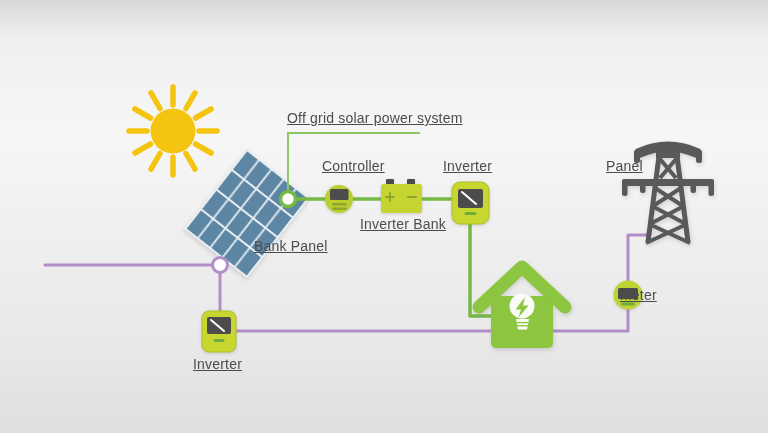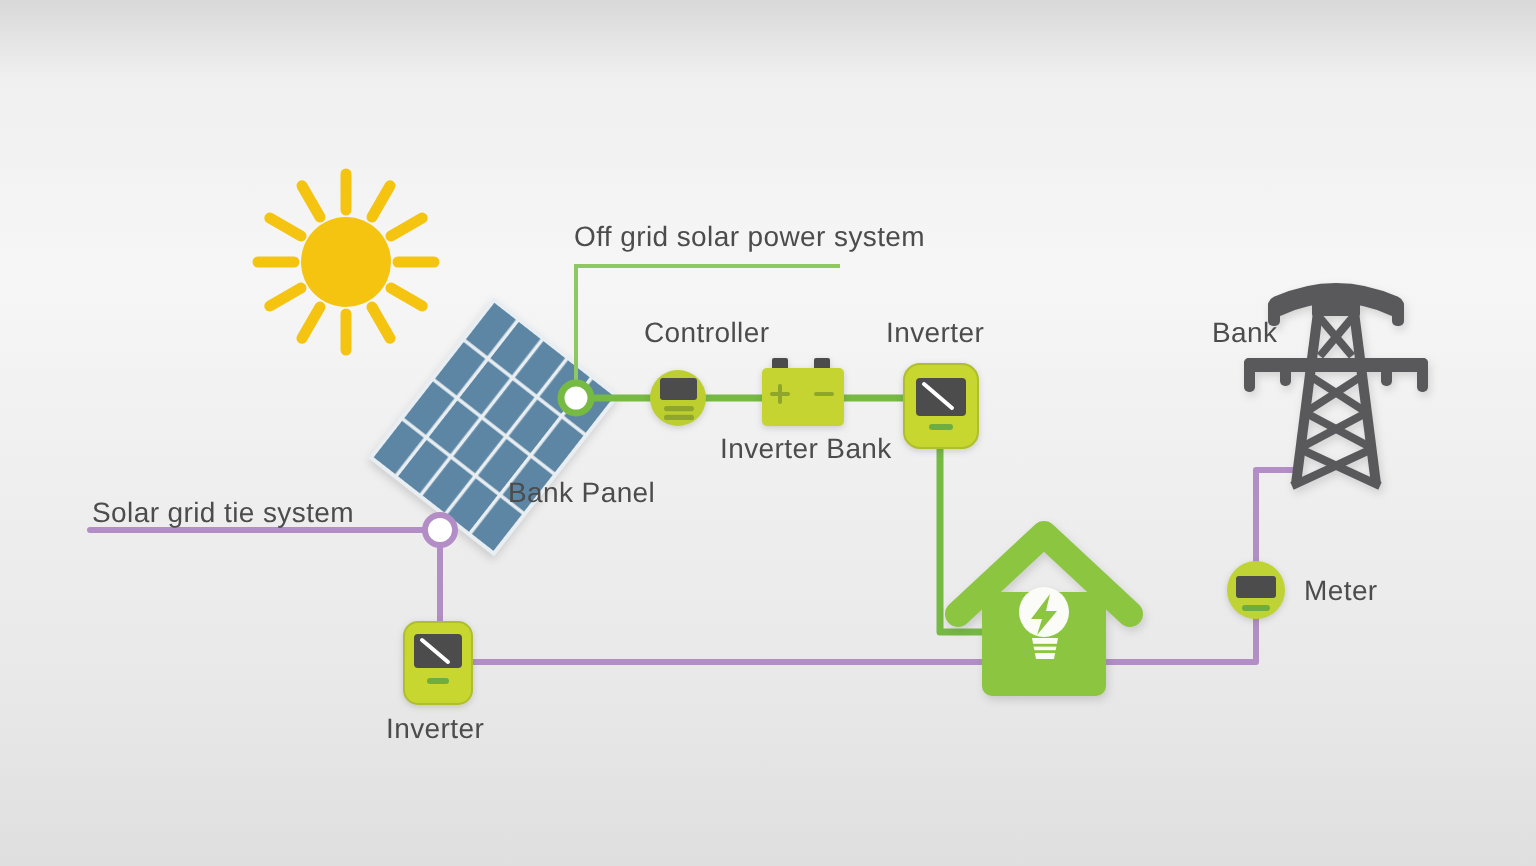--- a/index.html
+++ b/index.html
@@ -4,21 +4,21 @@
 <style>
   html,body{margin:0;padding:0;background:#ccc;}
   .stage{
     position:relative;width:768px;height:433px;overflow:hidden;
     background:linear-gradient(180deg,#d8d8d8 0%,#f0f0f0 9%,#f6f6f6 32%,#efefef 55%,#e9e9e9 78%,#dfdfdf 100%);
     font-family:"Liberation Sans", sans-serif;
   }
   .diagram{position:absolute;left:0;top:0;}
   .label{
     position:absolute;color:#4c4c4c;font-size:14px;line-height:15px;
-    white-space:nowrap;letter-spacing:.2px;
+    white-space:nowrap;letter-spacing:.2px;text-decoration:underline;
   }
   g[data-name="solar-panel-icon"],
   g[data-name="house-icon"],
   g[data-name="transmission-tower-icon"]{filter:drop-shadow(1px 2px 2px rgba(90,90,90,.22));}
   g[data-name^="inverter"], g[data-name="controller-icon"],
   g[data-name="battery-bank-icon"], g[data-name="meter-icon"]{filter:drop-shadow(0.5px 1.5px 1.5px rgba(90,90,90,.25));}
 </style>
 </head>
 <body>
 
@@ -146,18 +146,17 @@
       <rect x="690.5" y="179" width="5.5" height="14" rx="2.5" stroke="none"></rect>
       <rect x="708.5" y="179" width="5.5" height="17" rx="2.5" stroke="none"></rect>
     </g>
   </svg>
 
   <div class="label" style="left:287px;top:111px;" data-name="off-grid-system-label">Off grid solar power system</div>
   <div class="label" style="left:322px;top:159px;" data-name="controller-label">Controller</div>
   <div class="label" style="left:443px;top:159px;" data-name="inverter-off-grid-label">Inverter</div>
   <div class="label" style="left:360px;top:217px;" data-name="battery-bank-label">Inverter Bank</div>
   <div class="label" style="left:254px;top:239px;" data-name="solar-panel-label">Bank Panel</div>
-  <div class="label" style="left:606px;top:159px;" data-name="grid-label">Bank</div>
-  <div class="label" style="left:652px;top:288px;text-align:center;" data-name="meter-label">Meter</div>
-  <div class="label" style="left:46px;top:249px;" data-name="grid-tie-system-label">Solar grid tie system</div>
+  <div class="label" style="left:606px;top:159px;" data-name="grid-label">Panel</div>
+  <div class="label" style="left:620px;top:288px;text-align:center;" data-name="meter-label">Meter</div>
   <div class="label" style="left:193px;top:357px;" data-name="inverter-grid-tie-label">Inverter</div>
 
 </div>
 
 </body></html>

